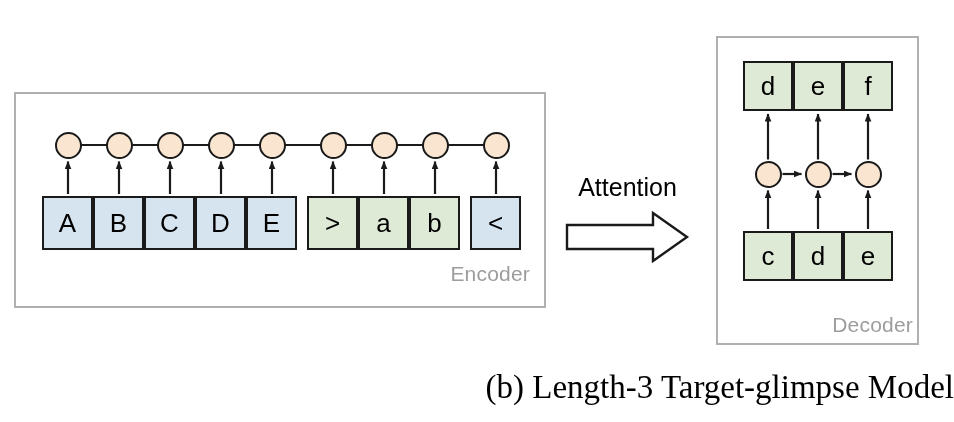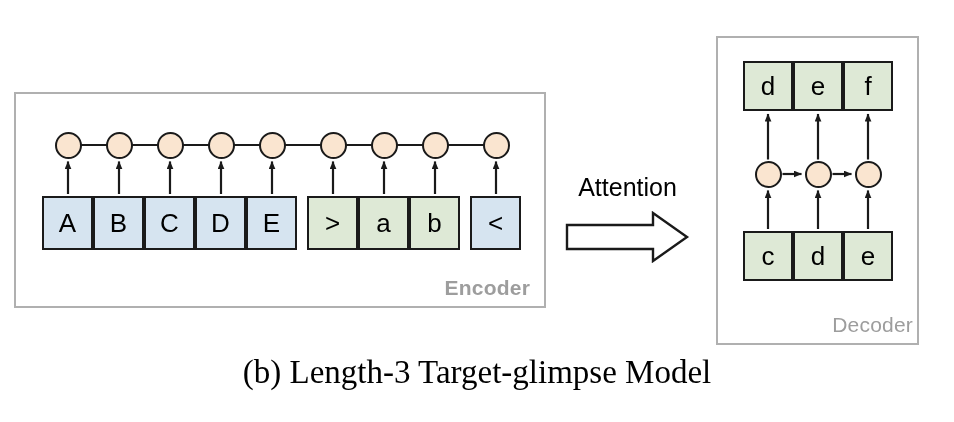--- a/index.html
+++ b/index.html
@@ -26,21 +26,21 @@
   #encoder-panel { left: 14px;  top: 92px; width: 532px; height: 216px; }
   #decoder-panel { left: 716px; top: 36px; width: 203px; height: 309px; }
 
   .panel-label {
     position: absolute;
     color: #9d9d9d;
     font-size: 21px;
     letter-spacing: 0.2px;
     white-space: nowrap;
   }
-  #encoder-label { right: 14px; bottom: 6px; font-weight: bold; }
+  #encoder-label { right: 14px; bottom: 20px; }
   #decoder-label { right: 4px; bottom: 6px; }
 
   
   .cell {
     position: absolute;
     box-sizing: border-box;
     border: 2px solid #1a1a1a;
     display: flex;
     align-items: center;
     justify-content: center;
@@ -98,23 +98,23 @@
   #attention-arrow {
     position: absolute;
     left: 5px;
     top: 38px;
   }
 
   
   #caption {
     position: absolute;
     left: 0;
-    top: 354px;
+    top: 369px;
     width: 954px;
-    text-align: center;
+    text-align: right;
     font-family: "Liberation Serif", serif;
     font-size: 33px;
     color: #000000;
     white-space: nowrap;
   }
 </style>
 </head>
 <body>
 
 <div id="figure">

